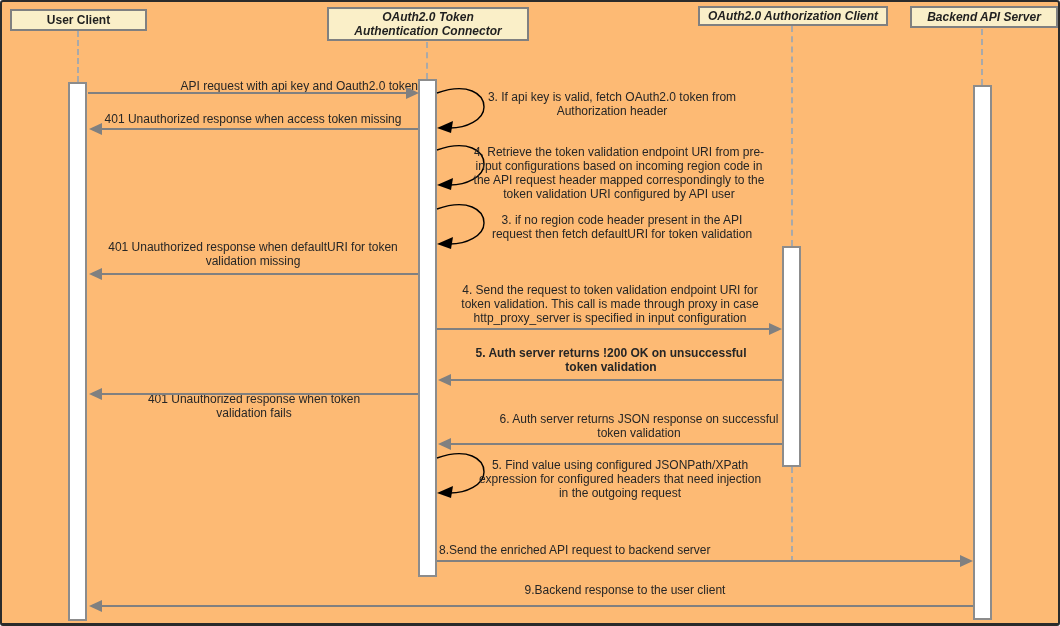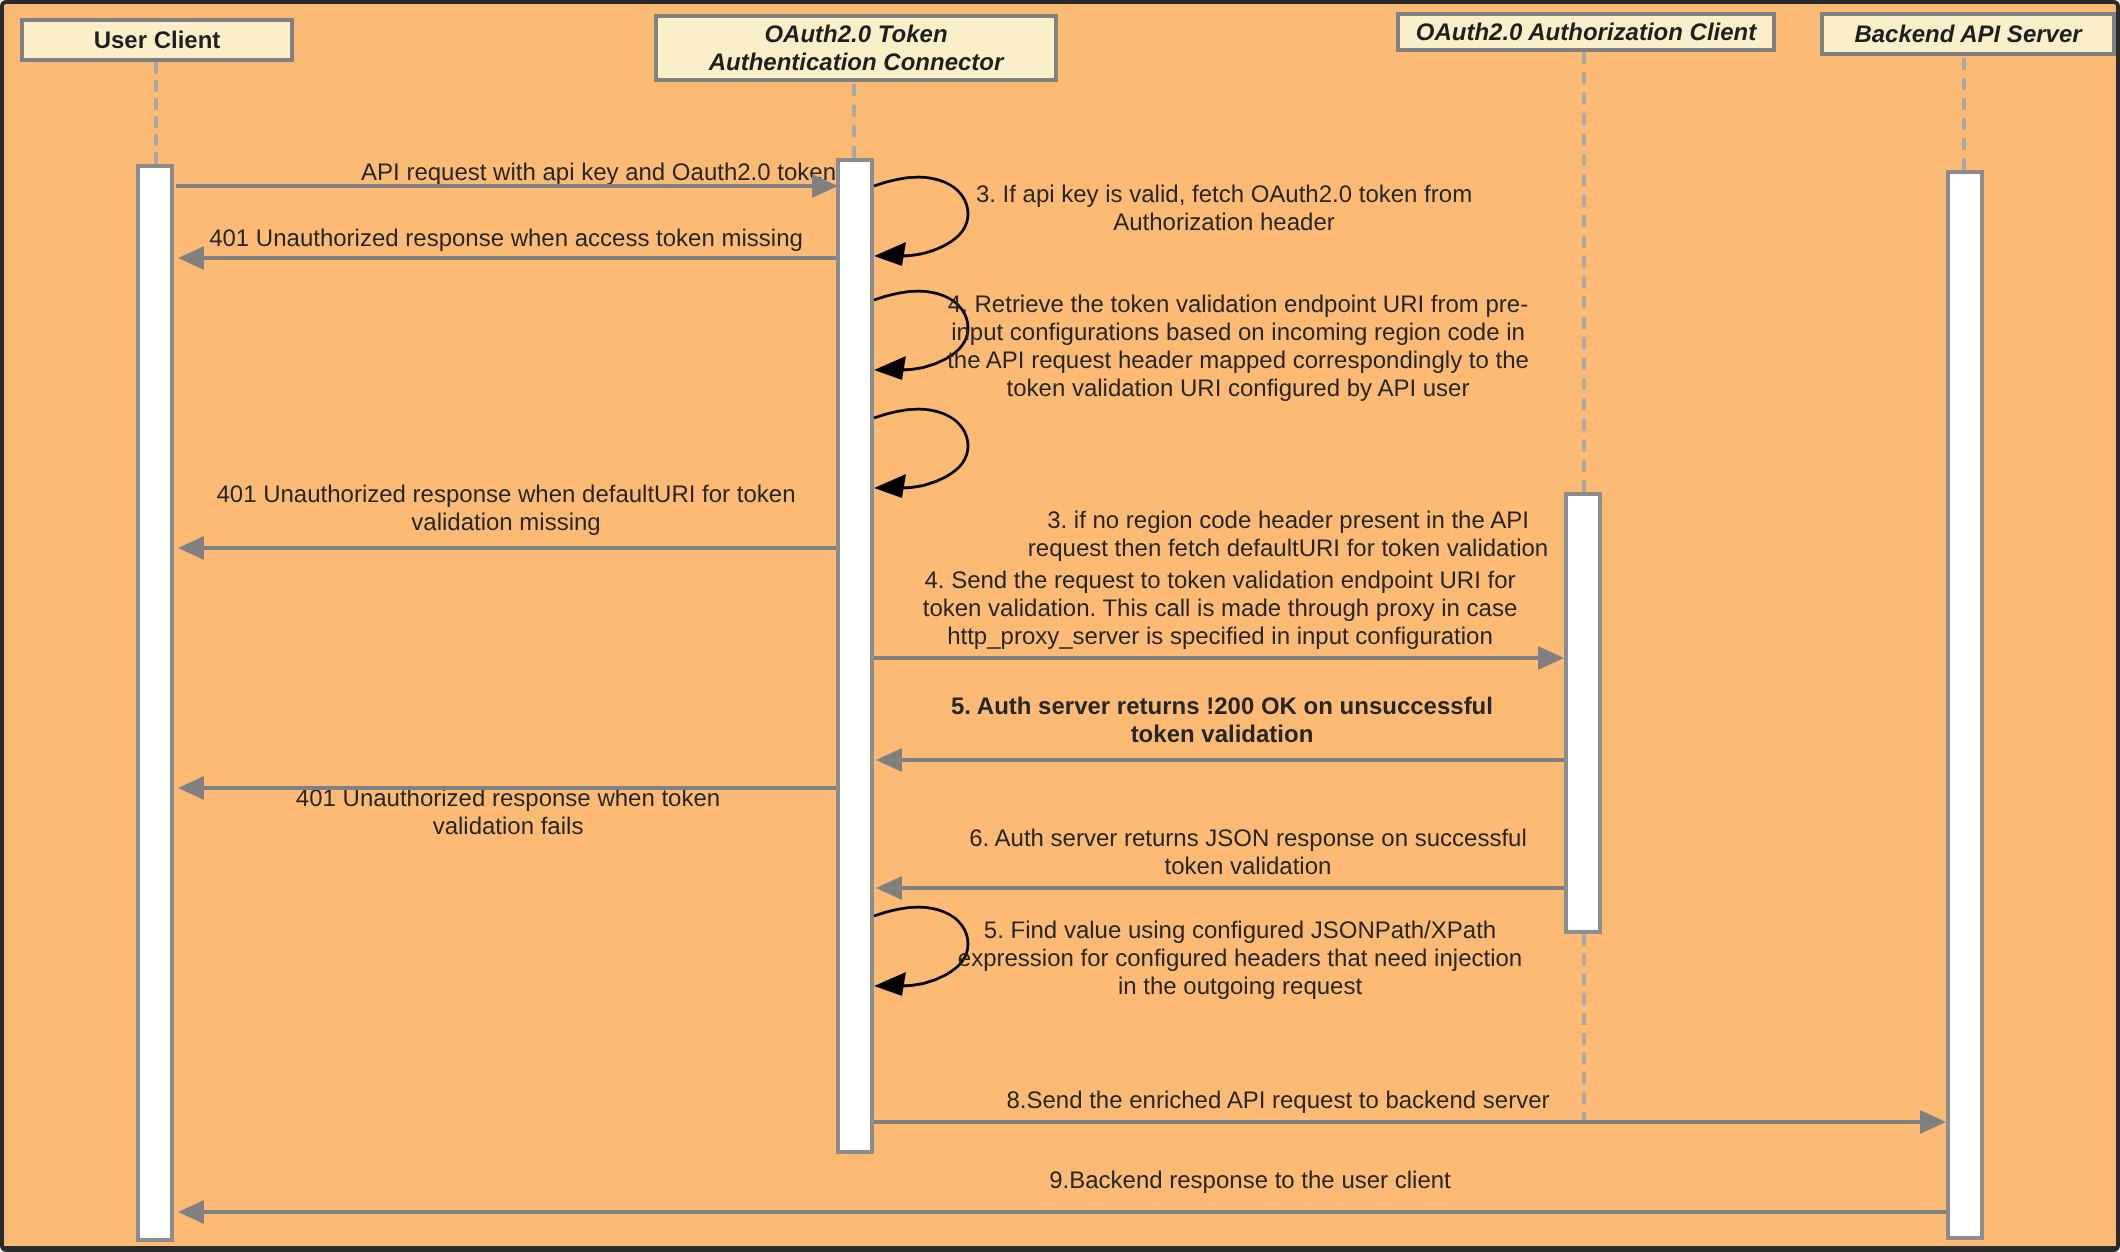--- a/index.html
+++ b/index.html
@@ -30,21 +30,21 @@
   }
   .arrow-left {
     position:absolute; width:0; height:0;
     border-top:6px solid transparent; border-bottom:6px solid transparent;
     border-right:13px solid #808080;
   }
   .msg-label {
     position:absolute; font-size:12px; line-height:14px;
     text-align:center; white-space:pre-line; color:#262626;
   }
-  .left-align { text-align:center; white-space:nowrap; }
+  .left-align { text-align:left; white-space:nowrap; }
   .loop { position:absolute; width:52px; height:48px; }
 </style>
 </head>
 <body>
 
 <div class="canvas">
 
   <div class="participant" style="left:8px; top:7px; width:137px; height:22px;">User Client</div>
   <div class="participant italic" style="left:325px; top:5px; width:202px; height:34px;">OAuth2.0 Token
 Authentication Connector</div>
@@ -83,21 +83,21 @@
   </svg>
   <div class="msg-label" style="left:458px; top:143px; width:318px;">4. Retrieve the token validation endpoint URI from pre-
 input configurations based on incoming region code in
 the API request header mapped correspondingly to the
 token validation URI configured by API user</div>
 
   <svg class="loop" style="left:434px; top:200px;" viewBox="0 0 52 48">
     <path d="M1,7 C32,-4 48,8 48,21 C48,34 30,42 14,42" stroke="#000" stroke-width="1.4" fill="none"></path>
     <polygon points="1,42 17,35 15,47" fill="#000"></polygon>
   </svg>
-  <div class="msg-label" style="left:492px; top:211px; width:300px;margin-top:40px;">3. if no region code header present in the API
+  <div class="msg-label" style="left:470px; top:211px; width:300px;">3. if no region code header present in the API
 request then fetch defaultURI for token validation</div>
 
   <div class="msg-label" style="left:86px; top:238px; width:330px;">401 Unauthorized response when defaultURI for token
 validation missing</div>
   <div class="msg-line" style="left:100px; top:271px; width:316px;"></div>
   <div class="arrow-left" style="left:87px; top:266px;"></div>
 
   <div class="msg-label" style="left:433px; top:281px; width:350px;">4. Send the request to token validation endpoint URI for
 token validation. This call is made through proxy in case
 http_proxy_server is specified in input configuration</div>
@@ -106,21 +106,21 @@
 
   <div class="msg-label" style="left:435px; top:344px; width:348px;font-weight:bold;">5. Auth server returns !200 OK on unsuccessful
 token validation</div>
   <div class="msg-line" style="left:449px; top:377px; width:331px;"></div>
   <div class="arrow-left" style="left:436px; top:372px;"></div>
 
   <div class="msg-label" style="left:86px; top:390px; width:266px;margin-left:33px;">401 Unauthorized response when token validation fails</div>
   <div class="msg-line" style="left:100px; top:391px; width:316px;"></div>
   <div class="arrow-left" style="left:87px; top:386px;"></div>
 
-  <div class="msg-label" style="left:412px; top:410px; width:348px;padding-left:36px;">6. Auth server returns JSON response on successful
+  <div class="msg-label" style="left:427px; top:410px; width:348px;padding-left:36px;">6. Auth server returns JSON response on successful
 token validation</div>
   <div class="msg-line" style="left:449px; top:441px; width:331px;"></div>
   <div class="arrow-left" style="left:436px; top:436px;"></div>
 
   <svg class="loop" style="left:434px; top:449px;" viewBox="0 0 52 48">
     <path d="M1,7 C32,-4 48,8 48,21 C48,34 30,42 14,42" stroke="#000" stroke-width="1.4" fill="none"></path>
     <polygon points="1,42 17,35 15,47" fill="#000"></polygon>
   </svg>
   <div class="msg-label" style="left:456px; top:456px; width:324px;">5. Find value using configured JSONPath/XPath
 expression for configured  headers that need injection

